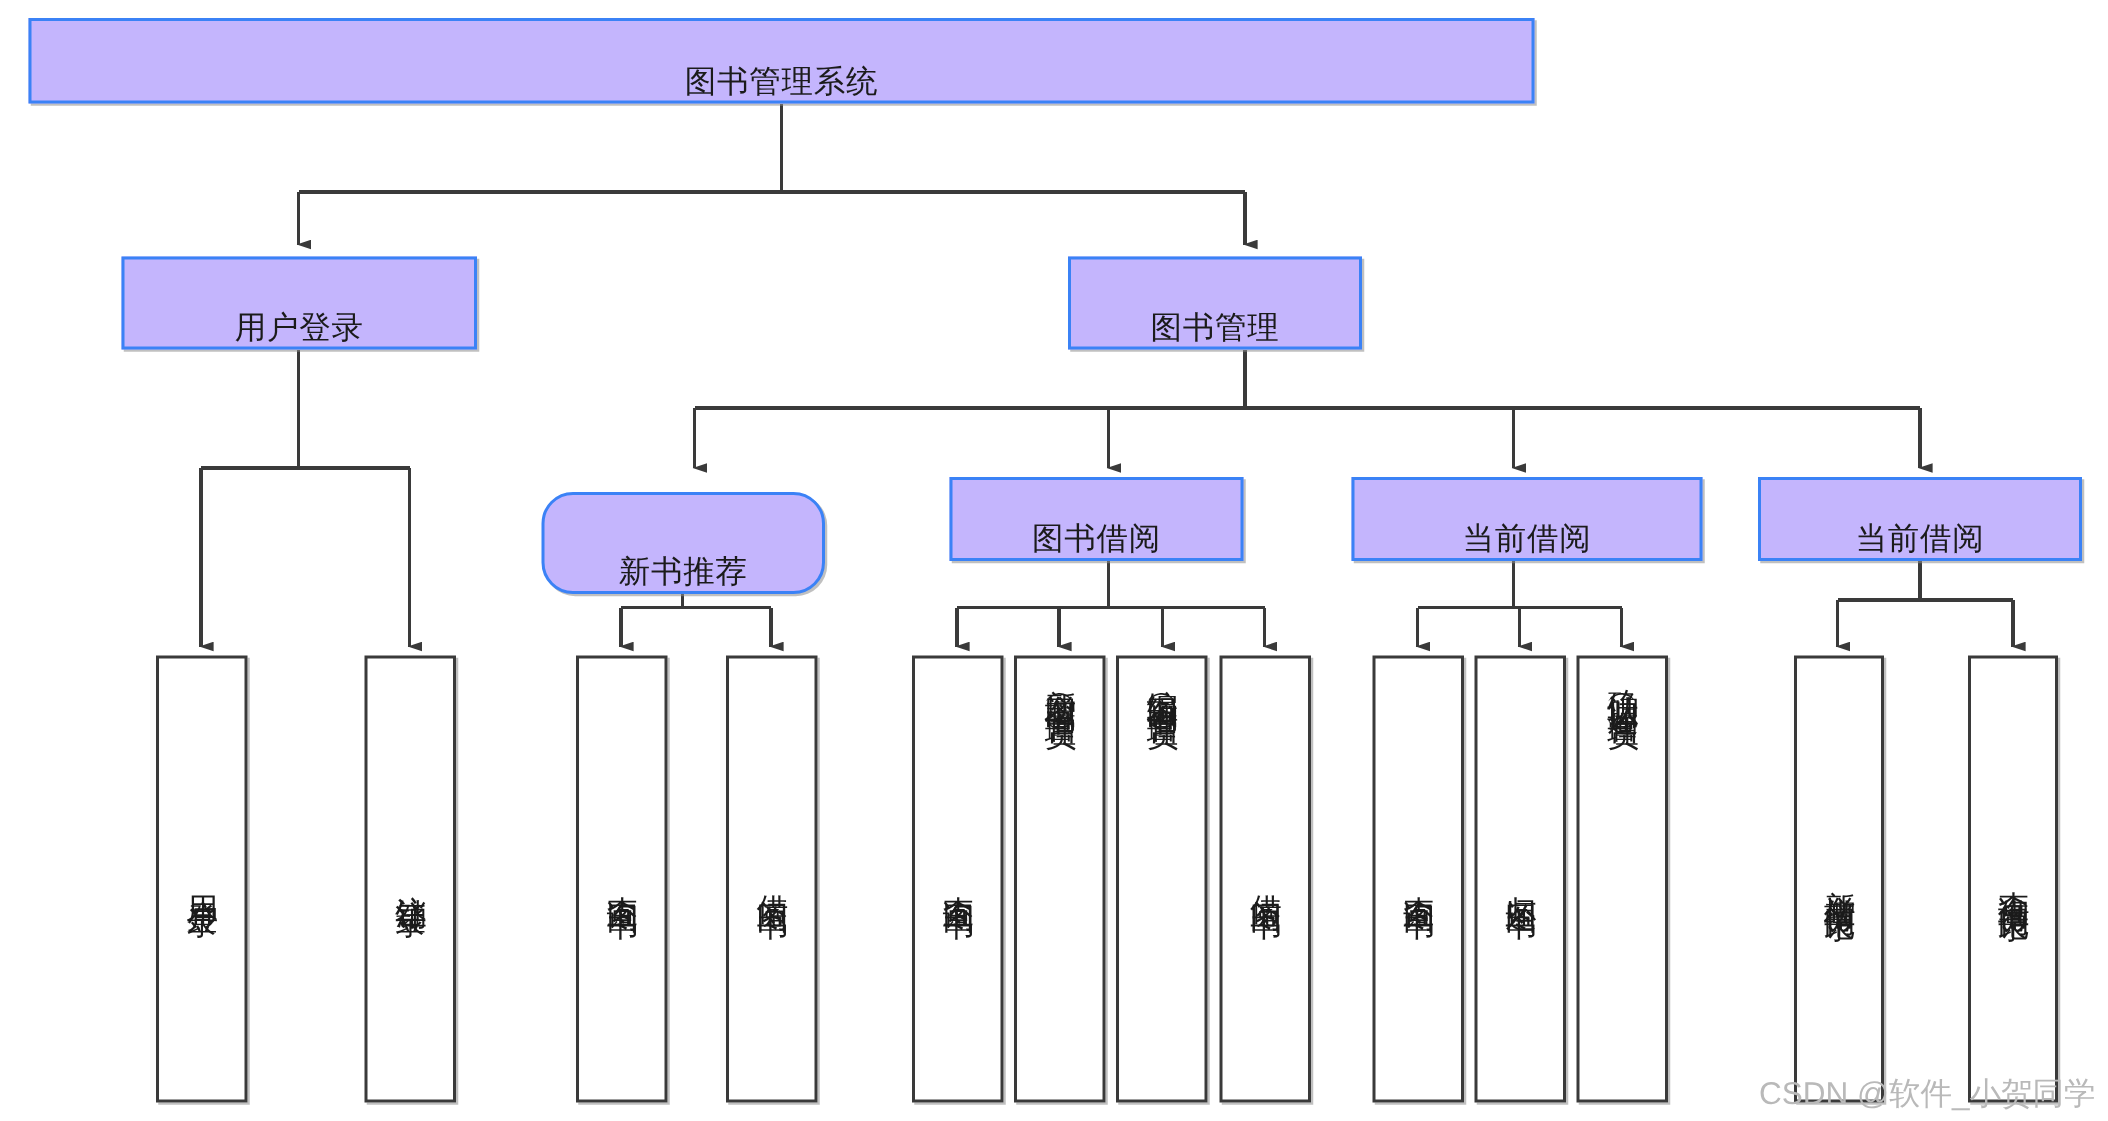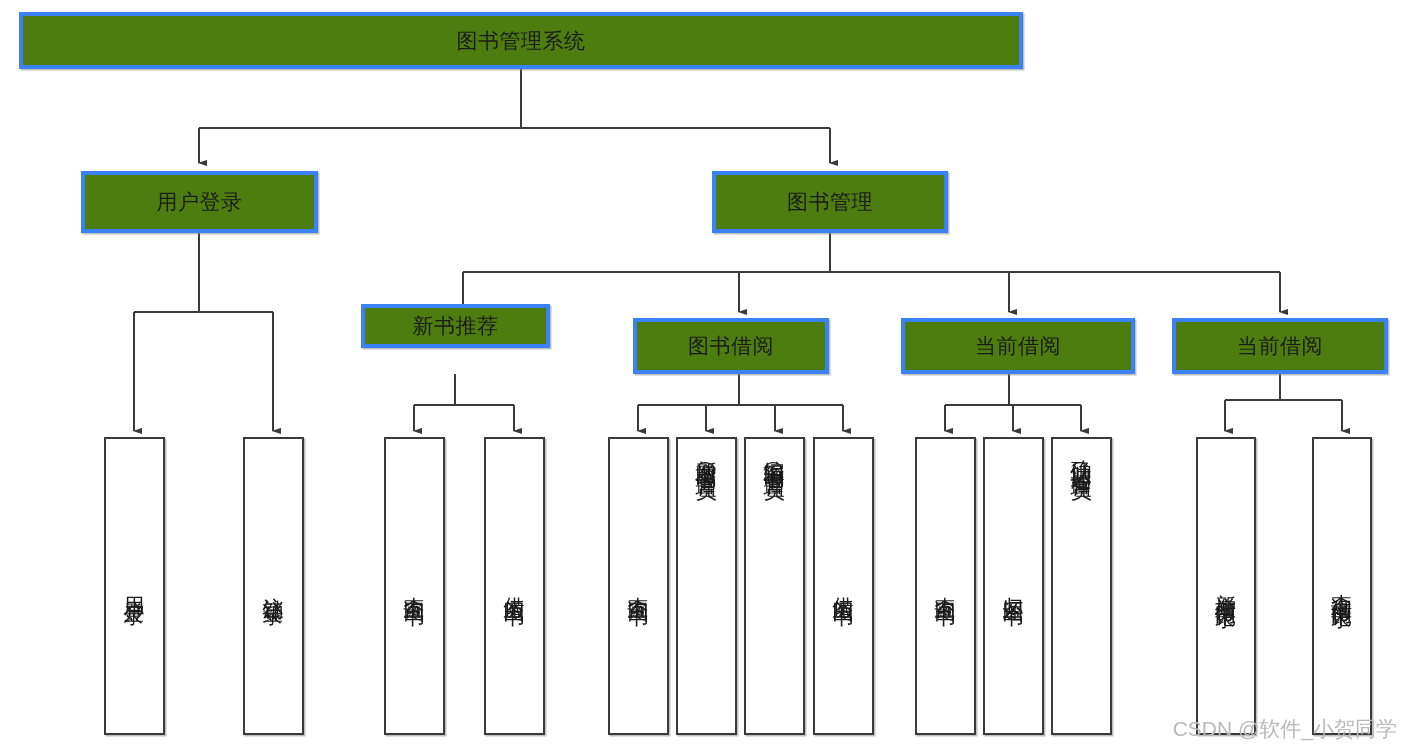--- a/index.html
+++ b/index.html
@@ -20,25 +20,25 @@
   svg#tree-svg {
     position: absolute;
     left: 0;
     top: 0;
     width: 1405px;
     height: 747px;
   }
   .node-box {
     position: absolute;
     box-sizing: border-box;
-    background: #4d7c0f;
-    border: 4px solid #3b82f6;
+    background: #c4b5fd;
+    border: 2px solid #3b82f6;
     box-shadow: 1.5px 1.5px 0 0 rgba(140,140,140,0.55);
     display: flex;
-    align-items: center;
+    align-items: flex-end;
     justify-content: center;
     color: #1b1b1b;
   }
   .node-label {
     font-size: 21px;
     line-height: 1.2;
     letter-spacing: 0.5px;
     white-space: nowrap;
   }
   .leaf-box {
@@ -132,25 +132,25 @@
     </g>
   </svg>
 
   <div class="node-box" style="left:19px; top:12px; width:1004px; height:57px;">
     <span class="node-label">图书管理系统</span>
   </div>
 
   <div class="node-box" style="left:81px; top:171px; width:237px; height:62px;">
     <span class="node-label">用户登录</span>
   </div>
-  <div class="node-box" style="left:712px; top:171px; width:236px; height:62px;">
+  <div class="node-box" style="left:712px; top:171px; width:196px; height:62px;">
     <span class="node-label">图书管理</span>
   </div>
 
-  <div class="node-box" style="left:361px; top:304px; width:189px; height:44px;">
+  <div class="node-box" style="left:361px; top:328px; width:189px; height:68px;border-radius:21px;">
     <span class="node-label">新书推荐</span>
   </div>
   <div class="node-box" style="left:633px; top:318px; width:196px; height:56px;">
     <span class="node-label">图书借阅</span>
   </div>
   <div class="node-box" style="left:901px; top:318px; width:234px; height:56px;">
     <span class="node-label">当前借阅</span>
   </div>
   <div class="node-box" style="left:1172px; top:318px; width:216px; height:56px;">
     <span class="node-label">当前借阅</span>

